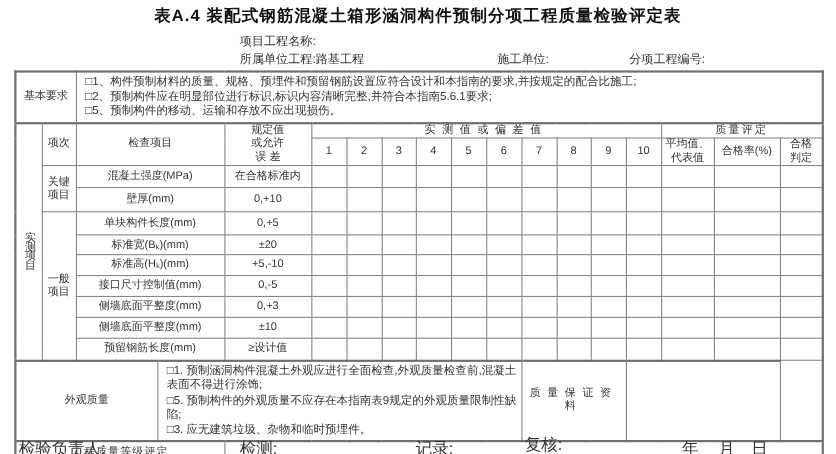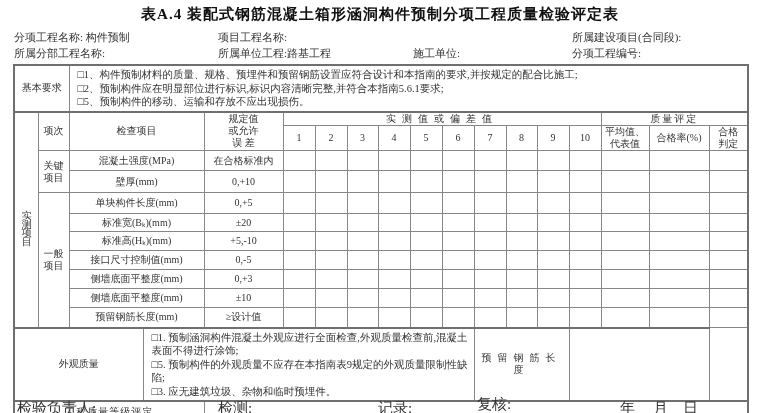--- a/index.html
+++ b/index.html
@@ -1,17 +1,17 @@
 <!DOCTYPE html>
 <html><head>
 <meta charset="utf-8">
 <style>
   html,body{margin:0;padding:0;background:#fff;}
   .page{position:relative;width:760px;height:413px;background:#fff;overflow:hidden;
-        font-family:Liberation Serif, serif;color:#2e2e2e;}
+        font-family:Liberation Sans, sans-serif;color:#2e2e2e;}
   .title{position:absolute;top:5px;left:0;width:100%;text-align:center;
          font-size:15px;font-weight:bold;color:#111;letter-spacing:1px;}
   .ff{position:absolute;font-size:11px;white-space:nowrap;color:#333;}
   table.main{position:absolute;left:13px;top:64px;width:734px;border-collapse:collapse;
              table-layout:fixed;border:2px solid #6f6f6f;}
   table.main td{border:1px solid #878787;text-align:center;vertical-align:middle;
                 font-size:10px;padding:0;color:#333;line-height:12px;}
   tr.sep td{border-top:2px solid #6f6f6f;}
   .pre{white-space:pre-line;}
   .req-cell{text-align:left !important;padding:2px 4px 2px 8px !important;
@@ -23,26 +23,23 @@
   .grade-cell{letter-spacing:1px;}
   .footer span{position:absolute;font-size:15px;white-space:nowrap;color:#333;}
 </style>
 </head>
 <body>
 
 <div class="page">
 
   <div class="title">表A.4  装配式钢筋混凝土箱形涵洞构件预制分项工程质量检验评定表</div>
 
-  <div class="ff" style="left:14px;top:30px">分项工程名称: 构件预制</div>
   <div class="ff" style="left:218px;top:30px">项目工程名称:</div>
-  <div class="ff" style="left:572px;top:30px">所属建设项目(合同段):</div>
-  <div class="ff" style="left:14px;top:46px">所属分部工程名称:</div>
   <div class="ff" style="left:218px;top:46px">所属单位工程:路基工程</div>
-  <div class="ff" style="left:413px;top:46px">施工单位:</div>
+  <div class="ff" style="left:452px;top:46px">施工单位:</div>
   <div class="ff" style="left:572px;top:46px">分项工程编号:</div>
 
   <table class="main">
     <colgroup>
       <col style="width:24px">
         <col style="width:31px">
         <col style="width:74px">
         <col style="width:61px">
         <col style="width:79px">
       <col style="width:32px">
@@ -254,21 +251,21 @@
           <td class="ec"></td>
           <td class="ec"></td>
     </tr>
     <tr style="height:53px" class="sep">
       <td colspan="3">外观质量</td>
       <td colspan="8" class="req-cell">
         <div>□1. 预制涵洞构件混凝土外观应进行全面检查,外观质量检查前,混凝土表面不得进行涂饰;</div>
         <div>□5. 预制构件的外观质量不应存在本指南表9规定的外观质量限制性缺陷;</div>
         <div>□3. 应无建筑垃圾、杂物和临时预埋件。</div>
       </td>
-      <td colspan="3" class="ls-wide">预留钢筋长度</td>
+      <td colspan="3" class="ls-wide">质量保证资料</td>
       <td colspan="3" class="ec"></td>
     </tr>
     <tr style="height:22px" class="sep">
       <td colspan="4" class="grade-cell">工程质量等级评定</td>
       <td colspan="14" class="ec"></td>
     </tr>
   </tbody>
     </table>
 
   <div class="footer">

